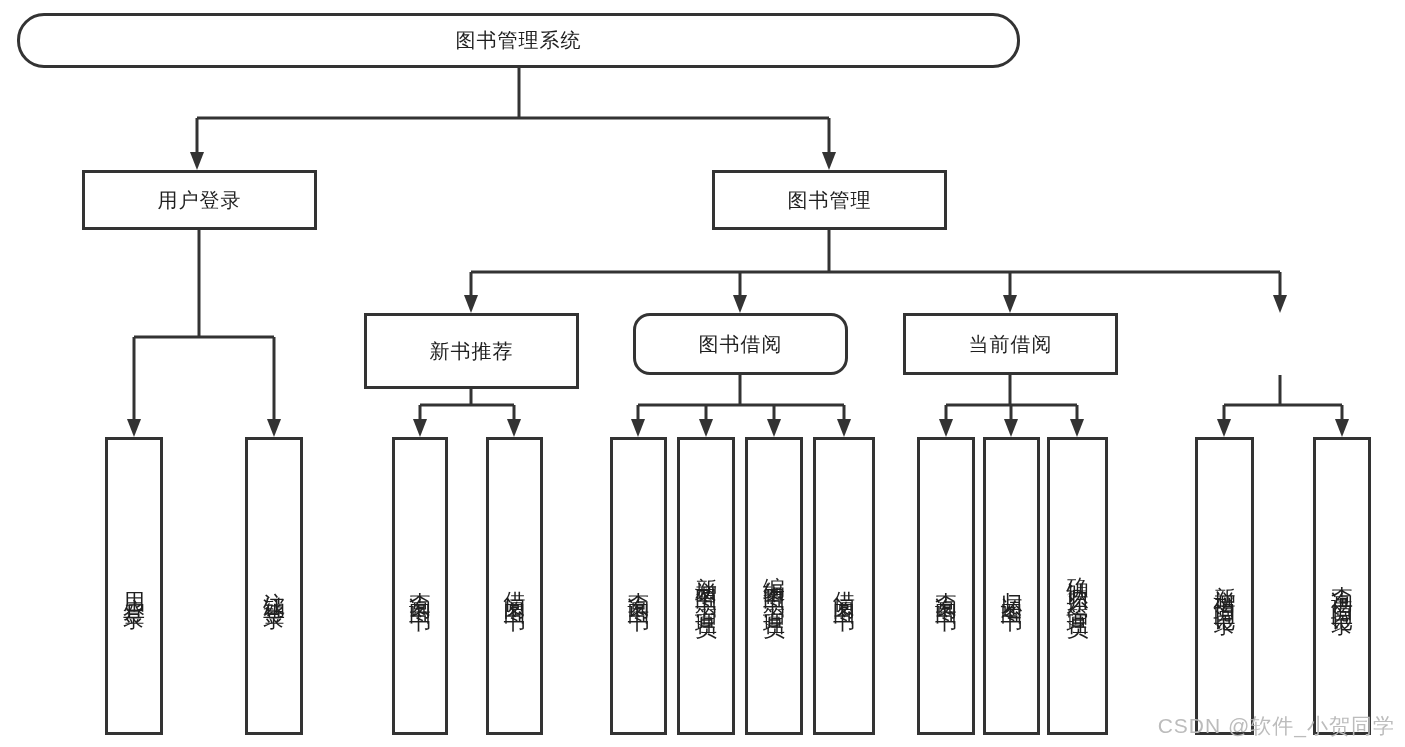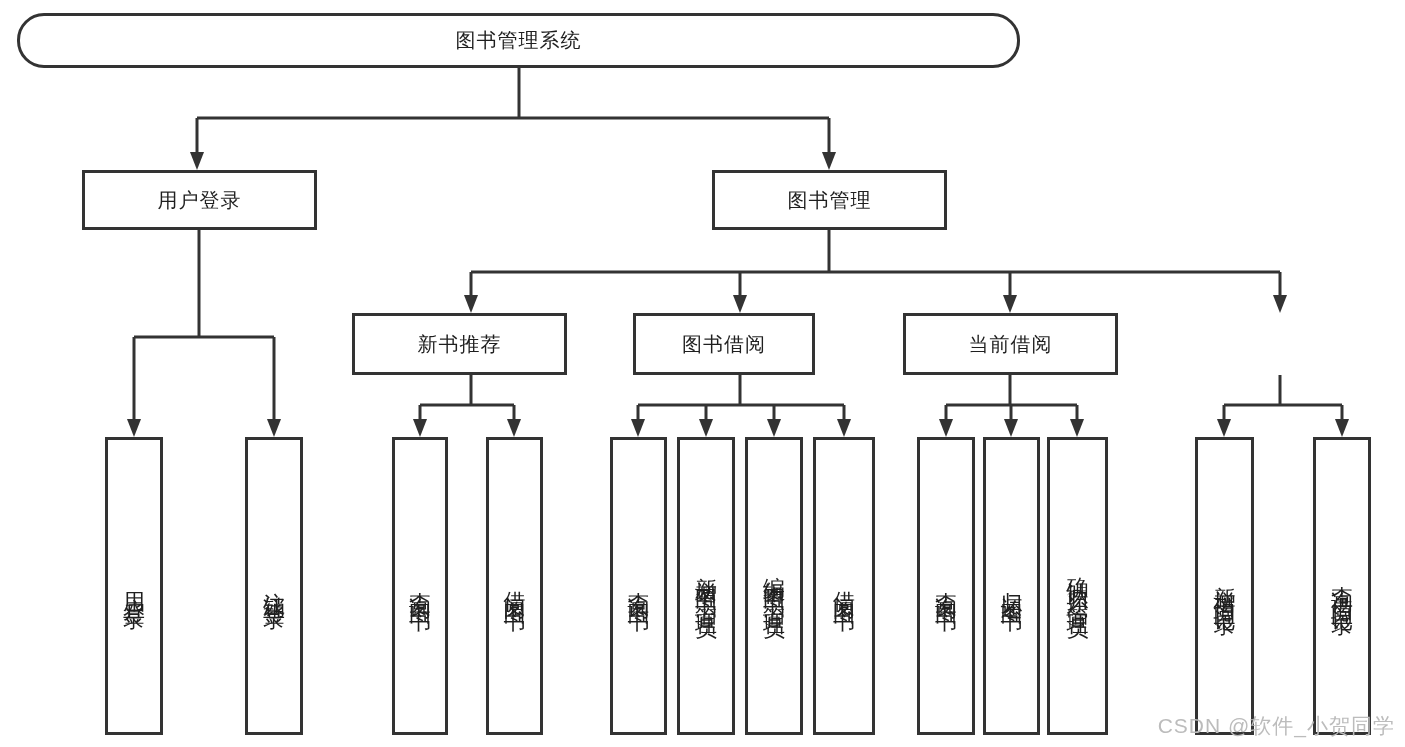--- a/index.html
+++ b/index.html
@@ -115,24 +115,24 @@
     <span>图书管理系统</span>
   </div>
 
   <div class="box hbox" style="left:82px; top:170px; width:235px; height:60px;">
     <span>用户登录</span>
   </div>
   <div class="box hbox" style="left:712px; top:170px; width:235px; height:60px;">
     <span>图书管理</span>
   </div>
 
-  <div class="box hbox" style="left:352px; top:313px; width:215px; height:62px;">
+  <div class="box hbox" style="left:364px; top:313px; width:215px; height:76px;">
     <span>新书推荐</span>
   </div>
-  <div class="box hbox" style="left:633px; top:313px; width:182px; height:62px;">
+  <div class="box hbox" style="left:633px; top:313px; width:215px; height:62px;border-radius:17px;">
     <span>图书借阅</span>
   </div>
   <div class="box hbox" style="left:903px; top:313px; width:215px; height:62px;">
     <span>当前借阅</span>
   </div>
 
   <div class="box vbox" style="left:105px; top:437px; width:58px; height:298px;">
     <span>用户登录</span>
   </div>
   <div class="box vbox" style="left:245px; top:437px; width:58px; height:298px;">

